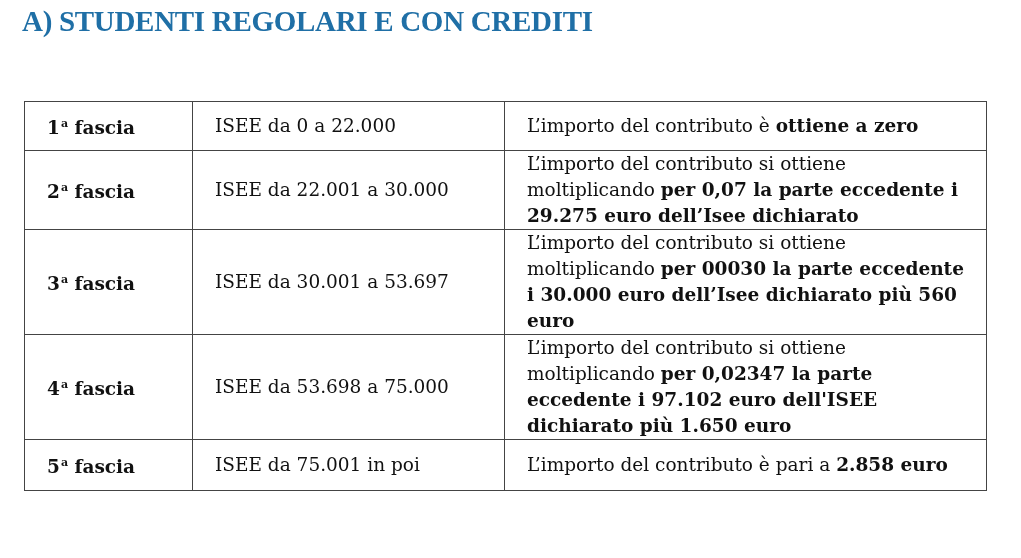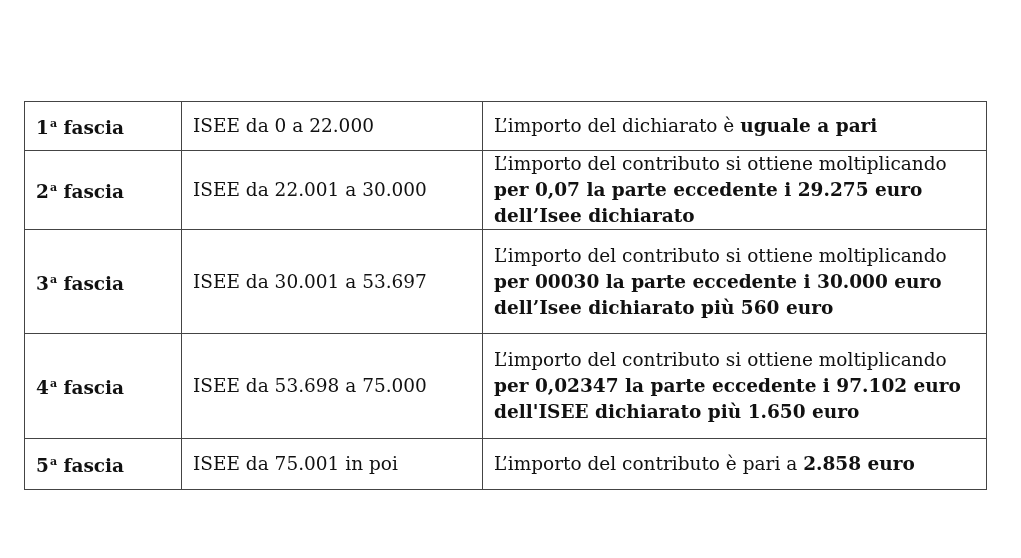--- a/index.html
+++ b/index.html
@@ -31,21 +31,21 @@
     table.fasce {
       position: absolute;
       left: 24px;
       top: 101px;
       width: 963px;
       border-collapse: collapse;
       table-layout: fixed;
     }
     table.fasce td {
       border: 1.5px solid #444444;
-      padding: 0 10px 0 11px;
+      padding: 0 10px 0 22px;
       vertical-align: middle;
       font-size: 18.5px;
       line-height: 26px;
       margin-left: 28px;
     }
     td.col-fascia { width: 135px; font-weight: bold; }
     td.col-isee { width: 279px; }
     td.col-desc { padding-left: 11px; padding-right: 6px; }
     sup.ord { font-size: 11px; vertical-align: 7px; margin-left: 1px; }
     b { font-weight: bold; }
@@ -77,28 +77,29 @@
       border-left-color: transparent;
       border-bottom-color: transparent;
       border-radius: 0 120px 0 0;
       z-index: -1;
     }
   </style>
 </head>
 <body>
 
 <div class="title-block">
+  <span class="title-line">A) STUDENTI REGOLARI E CON CREDITI</span>
 </div>
 
 <table class="fasce">
   <tbody>
     <tr class="r1">
       <td class="col-fascia"><span>1</span><sup class="ord">a</sup> <span>fascia</span></td>
       <td class="col-isee">ISEE da 0 a 22.000</td>
-      <td class="col-desc"><span>L’importo del dichiarato è </span><b>uguale a pari</b></td>
+      <td class="col-desc"><span>L’importo del contributo è </span><b>ottiene a zero</b></td>
     </tr>
     <tr class="r2">
       <td class="col-fascia"><span>2</span><sup class="ord">a</sup> <span>fascia</span></td>
       <td class="col-isee">ISEE da 22.001 a 30.000</td>
       <td class="col-desc"><span>L’importo del contributo si ottiene moltiplicando </span><b>per 0,07 la parte eccedente i 29.275 euro dell’Isee dichiarato</b></td>
     </tr>
     <tr class="r3">
       <td class="col-fascia"><span>3</span><sup class="ord">a</sup> <span>fascia</span></td>
       <td class="col-isee">ISEE da 30.001 a 53.697</td>
       <td class="col-desc"><span>L’importo del contributo si ottiene moltiplicando </span><b>per 00030 la parte eccedente i 30.000 euro dell’Isee dichiarato più 560 euro</b></td>

